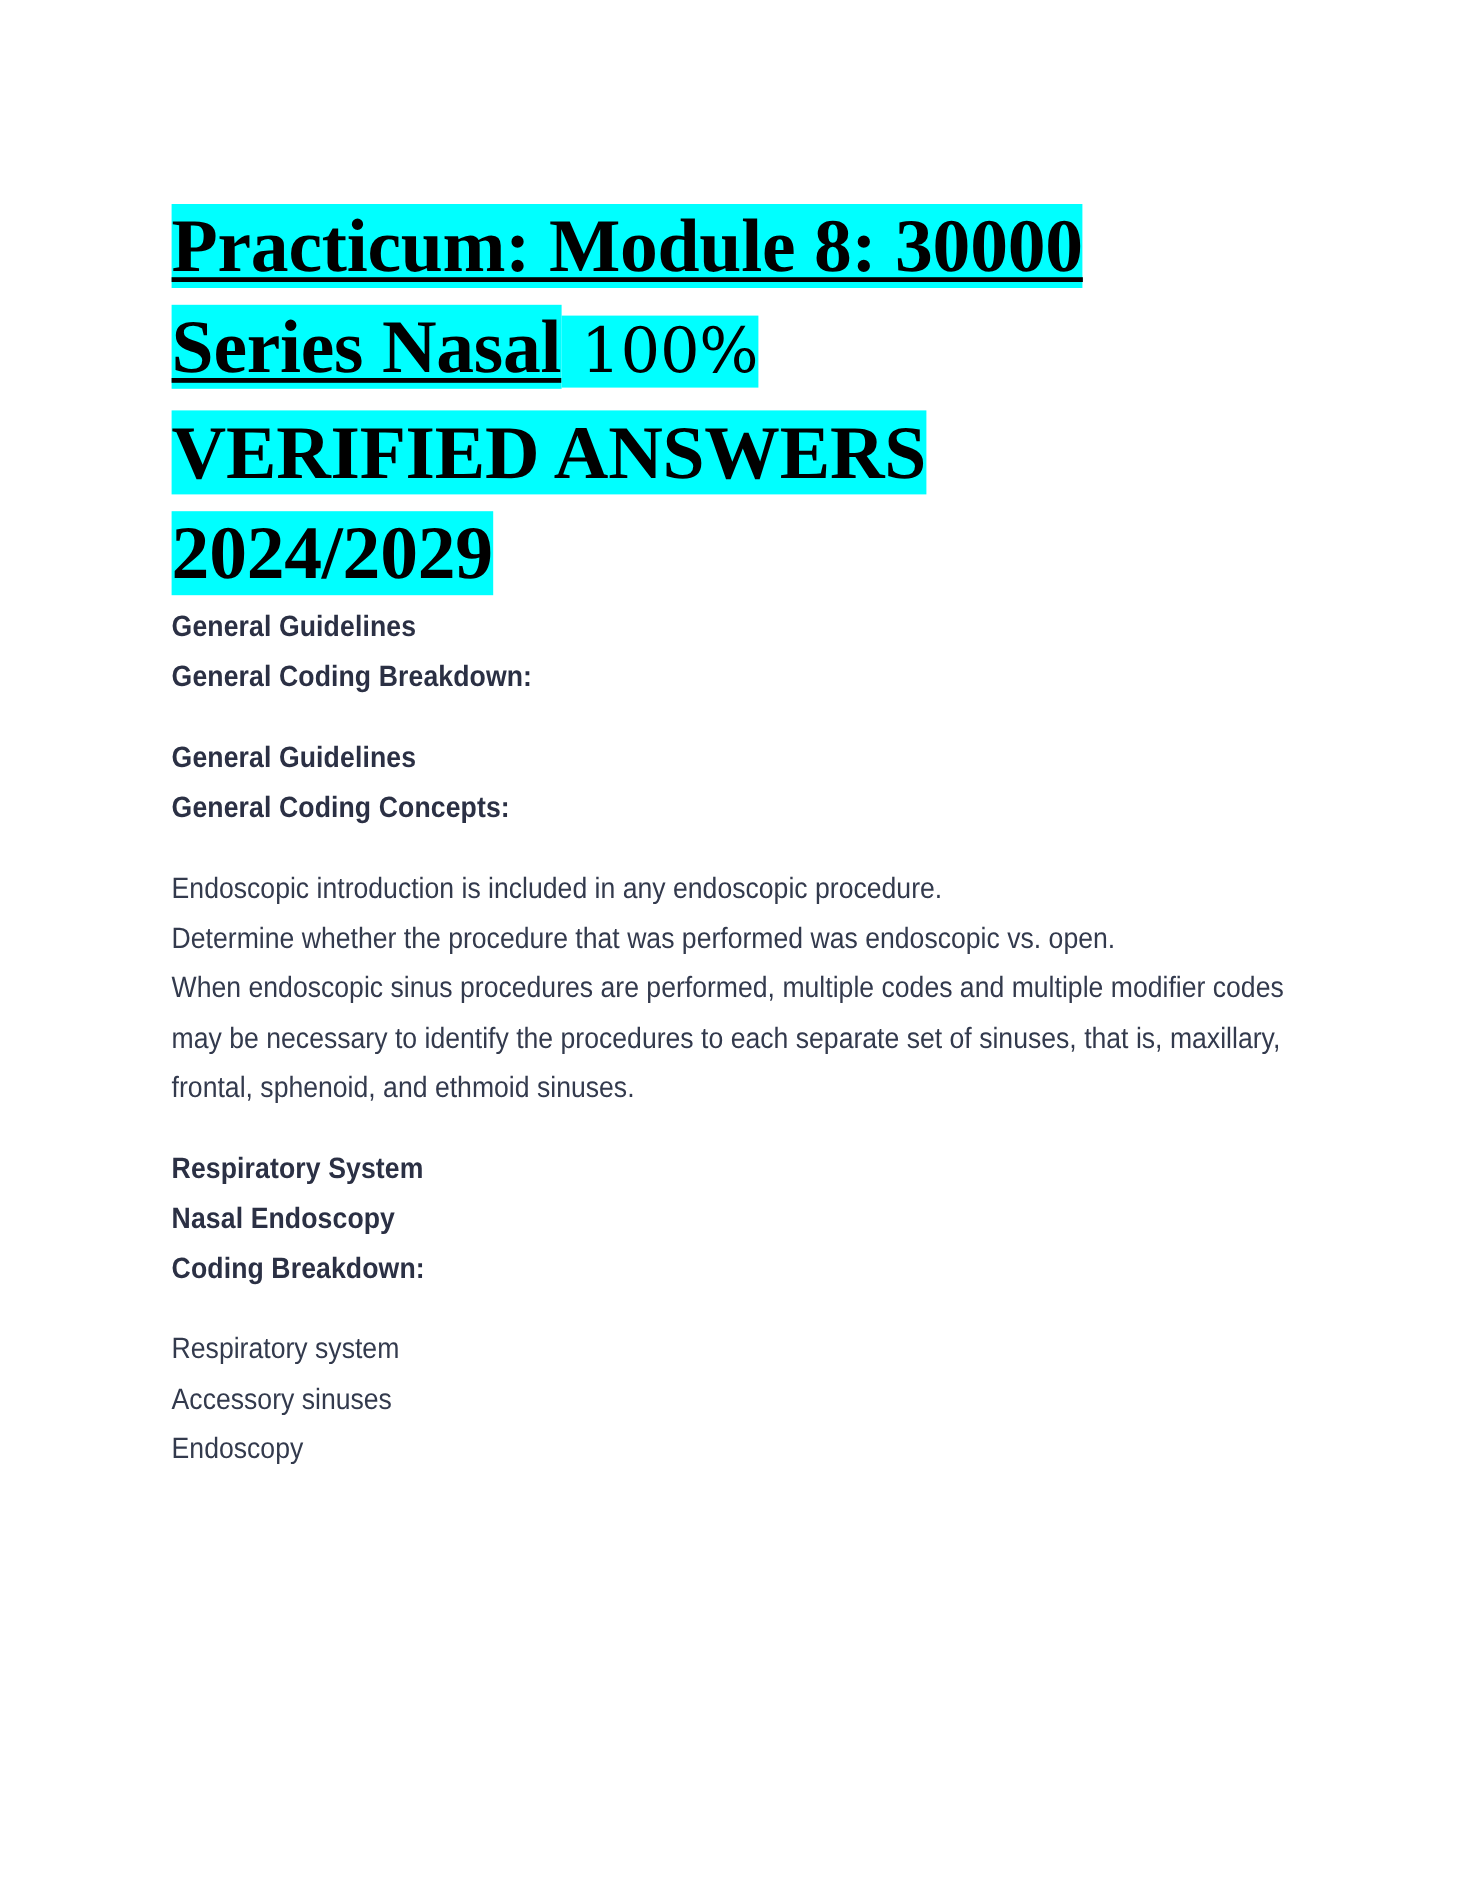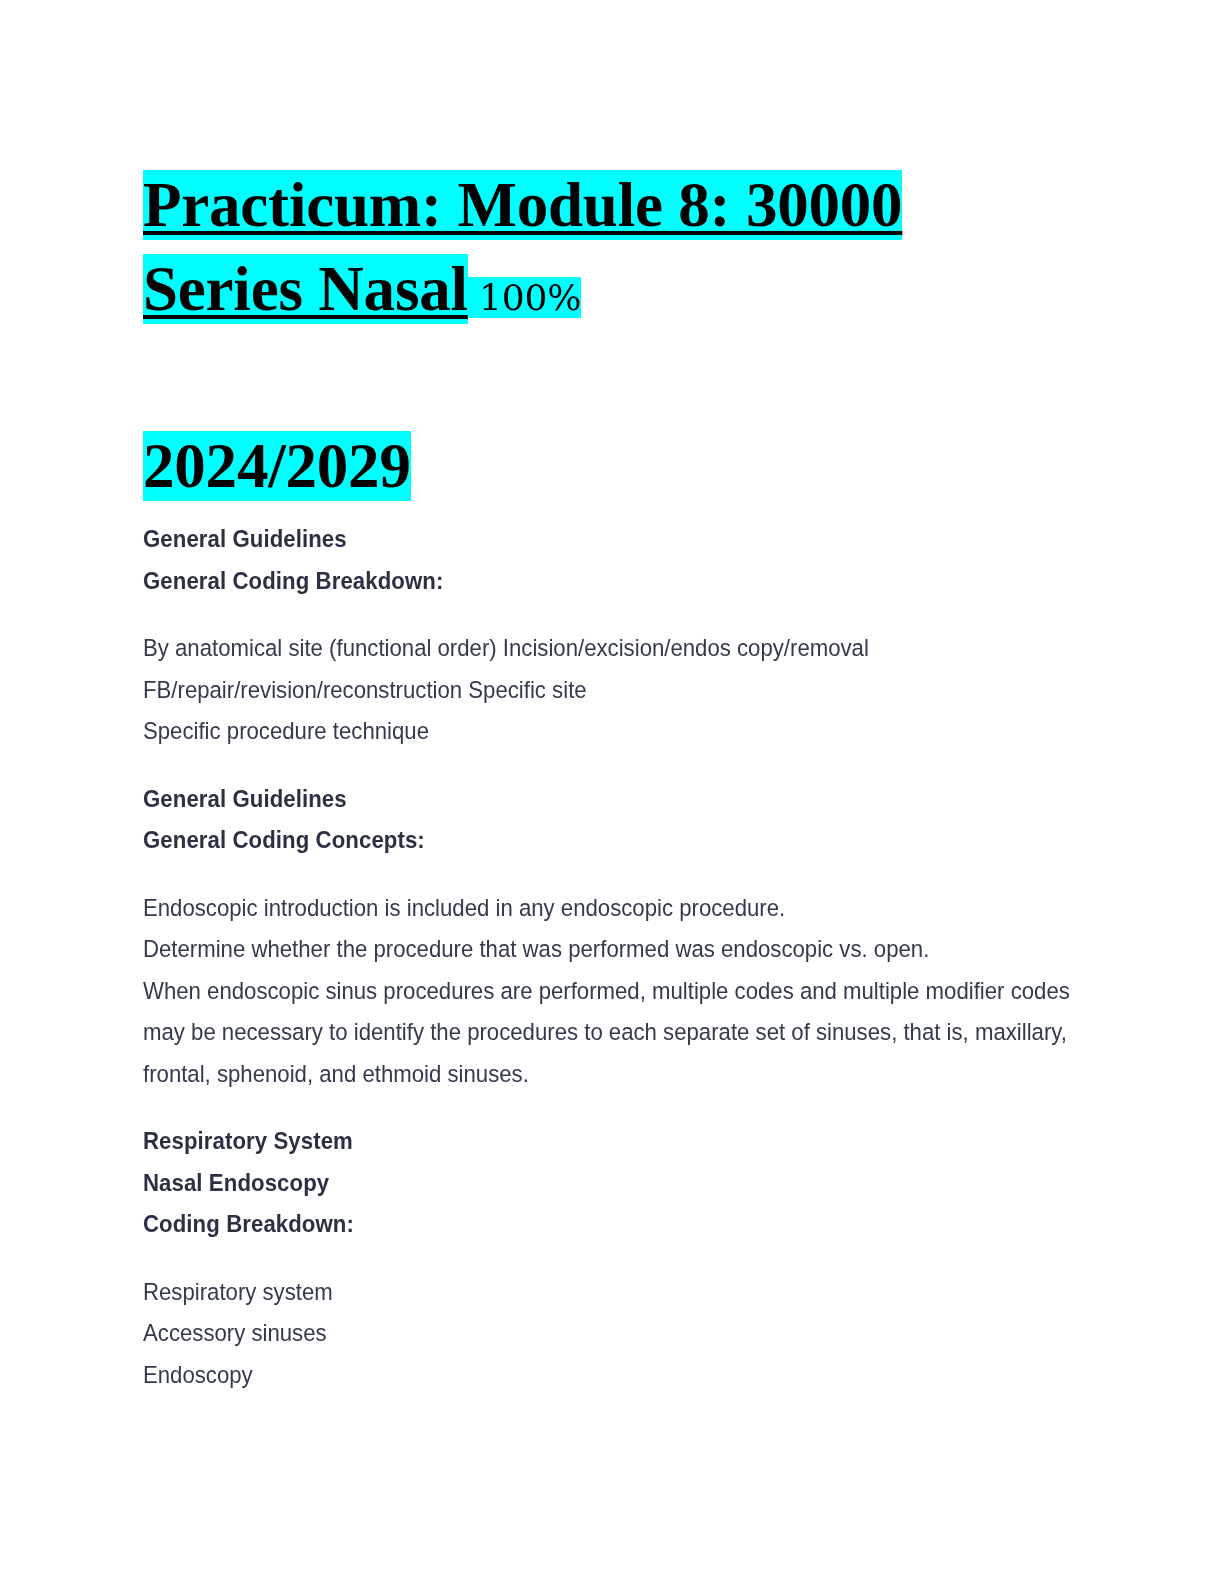--- a/index.html
+++ b/index.html
@@ -50,34 +50,34 @@
 
   .doc-title .ul {
     text-decoration: underline;
     text-decoration-thickness: 4px;
     text-underline-offset: 5px;
   }
 
   .title-pct {
     font-weight: normal;
     font-family: "DejaVu Serif", "Liberation Serif", serif;
-    font-size: 36px;
+    font-size: 52px;
     margin-top: 47px;
   }
 
   .title-tail {
     font-weight: bold;
     font-family: "Liberation Serif", "DejaVu Serif", serif;
   }
 
   
   .body-wrap {
     position: absolute;
     left: 143px;
-    top: 518px;
+    top: 502px;
     width: 935px;
   }
 
   .blk {
     margin: 0 0 26px 0;
     padding: 0;
   }
 
   .blk:last-child {
     margin-bottom: 0;
@@ -108,34 +108,29 @@
     width: 1030px;
     transform: scaleX(0.905);
     transform-origin: left top;
   }
 </style>
 </head>
 <body>
 
 <div class="page">
 
-  <h1 class="doc-title"><span class="hl ul">Practicum: Module 8: 30000</span><br><span class="hl ul">Series Nasal</span><span class="hl title-pct"> 100%</span><br><br><span class="hl title-tail">2024/2029</span></h1>
+  <h1 class="doc-title"><span class="hl ul">Practicum: Module 8: 30000</span><br><span class="hl ul">Series Nasal</span><span class="hl title-pct"> 100%</span><br><span class="hl title-tail">VERIFIED ANSWERS</span><br><span class="hl title-tail">2024/2029</span></h1>
 
   <div class="body-wrap">
 
     <div class="blk">
       <div class="ln bold">General Guidelines</div>
       <div class="ln bold">General Coding Breakdown:</div>
     </div>
 
-    <div class="blk">
-      <div class="ln">By anatomical site (functional order) Incision/excision/endos copy/removal</div>
-      <div class="ln">FB/repair/revision/reconstruction Specific site</div>
-      <div class="ln">Specific procedure technique</div>
-    </div>
 
     <div class="blk">
       <div class="ln bold">General Guidelines</div>
       <div class="ln bold">General Coding Concepts:</div>
     </div>
 
     <div class="blk">
       <div class="ln">Endoscopic introduction is included in any endoscopic procedure.</div>
       <div class="ln">Determine whether the procedure that was performed was endoscopic vs. open.</div>
       <div class="para">When endoscopic sinus procedures are performed, multiple codes and multiple modifier codes may be necessary to identify the procedures to each separate set of sinuses, that is, maxillary, frontal, sphenoid, and ethmoid sinuses.</div>

